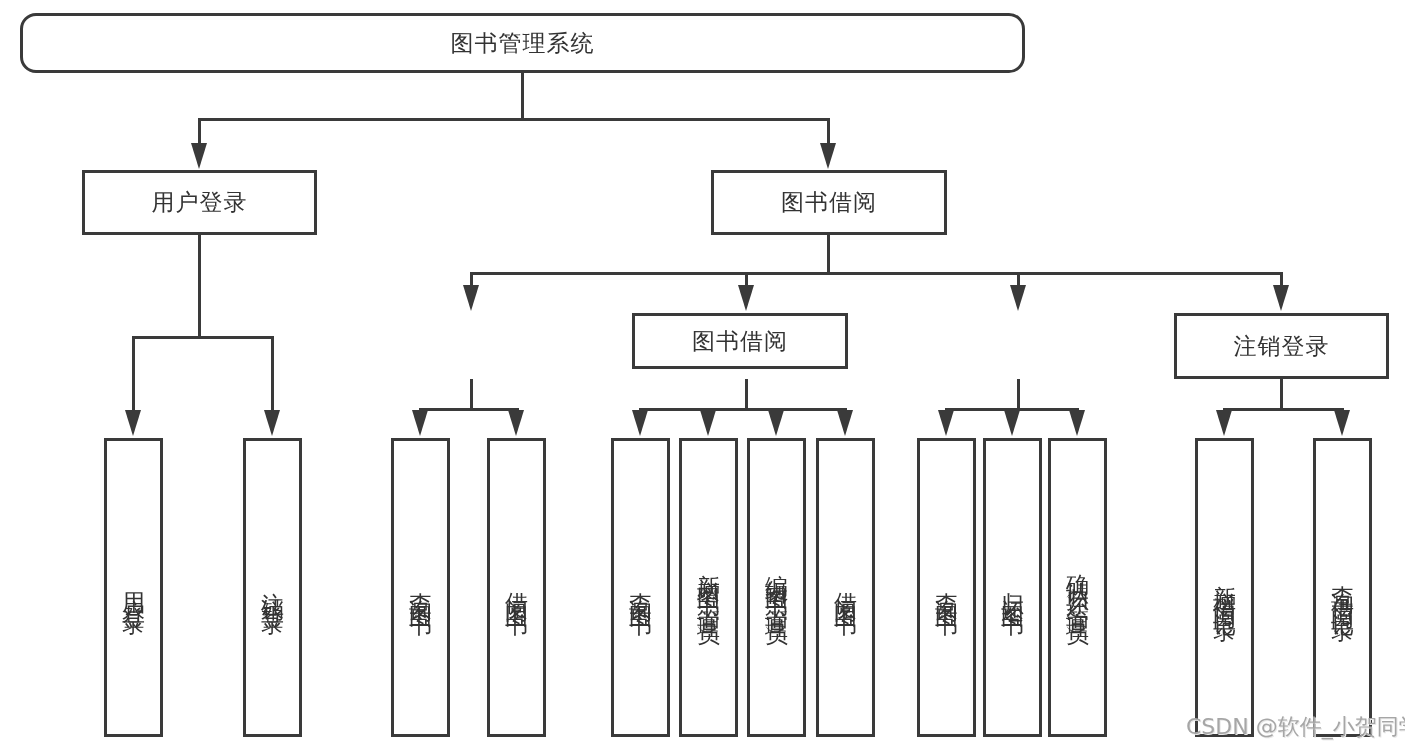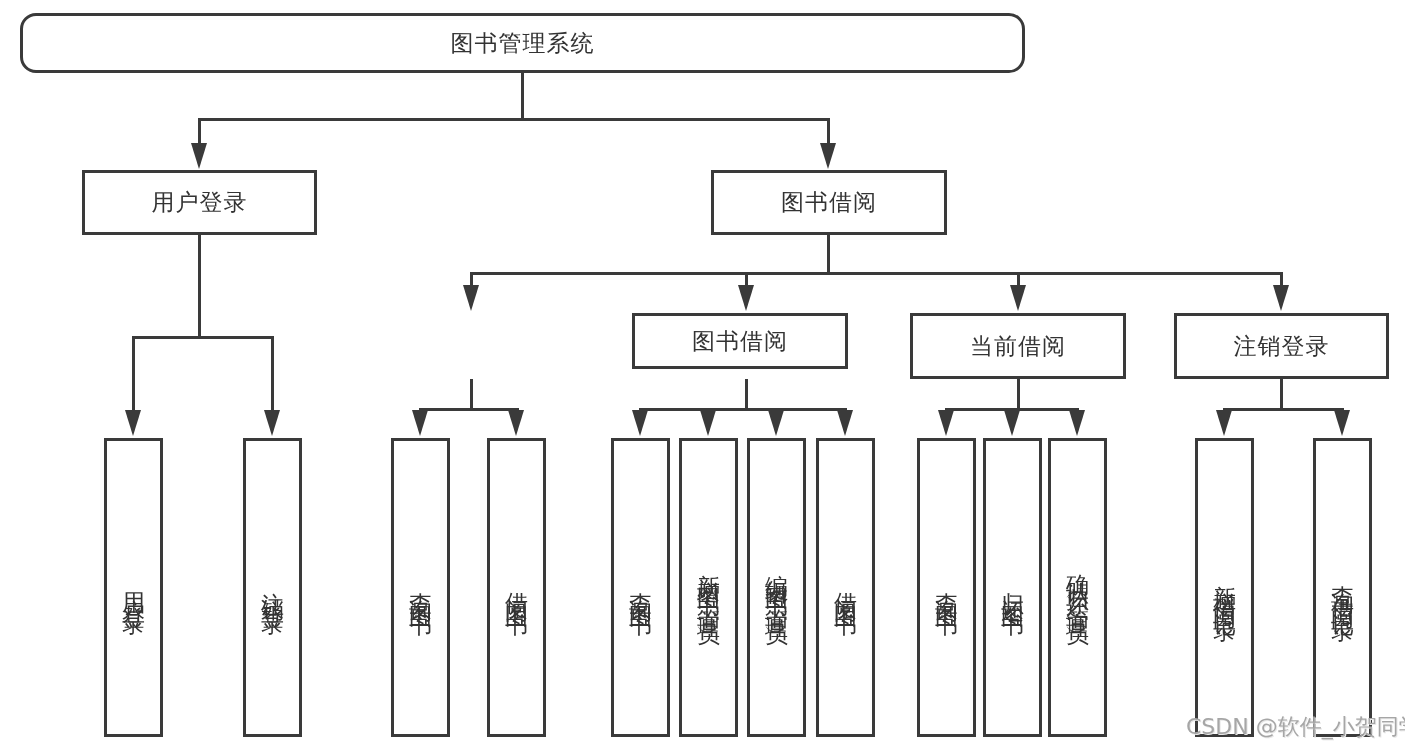--- a/index.html
+++ b/index.html
@@ -98,23 +98,20 @@
   <div class="vline" style="left:745px;top:272px;height:16px;"></div>
   <div class="arrow" style="left:738px;top:285px;"></div>
   <div class="vline" style="left:1017px;top:272px;height:16px;"></div>
   <div class="arrow" style="left:1010px;top:285px;"></div>
   <div class="vline" style="left:1280px;top:272px;height:16px;"></div>
   <div class="arrow" style="left:1273px;top:285px;"></div>
 
   <div class="node" style="left:632px;top:313px;width:216px;height:56px;">
     <span>图书借阅</span>
   </div>
-  <div class="node" style="left:910px;top:313px;width:216px;height:66px;">
-    <span>当前借阅</span>
-  </div>
   <div class="node" style="left:1174px;top:313px;width:215px;height:66px;">
     <span>注销登录</span>
   </div>
 
   <div class="vline" style="left:470px;top:379px;height:32px;"></div>
   <div class="vline" style="left:745px;top:379px;height:32px;"></div>
   <div class="vline" style="left:1017px;top:379px;height:32px;"></div>
   <div class="vline" style="left:1280px;top:379px;height:32px;"></div>
 
   <div class="hline" style="left:419px;top:408px;width:100px;"></div>

